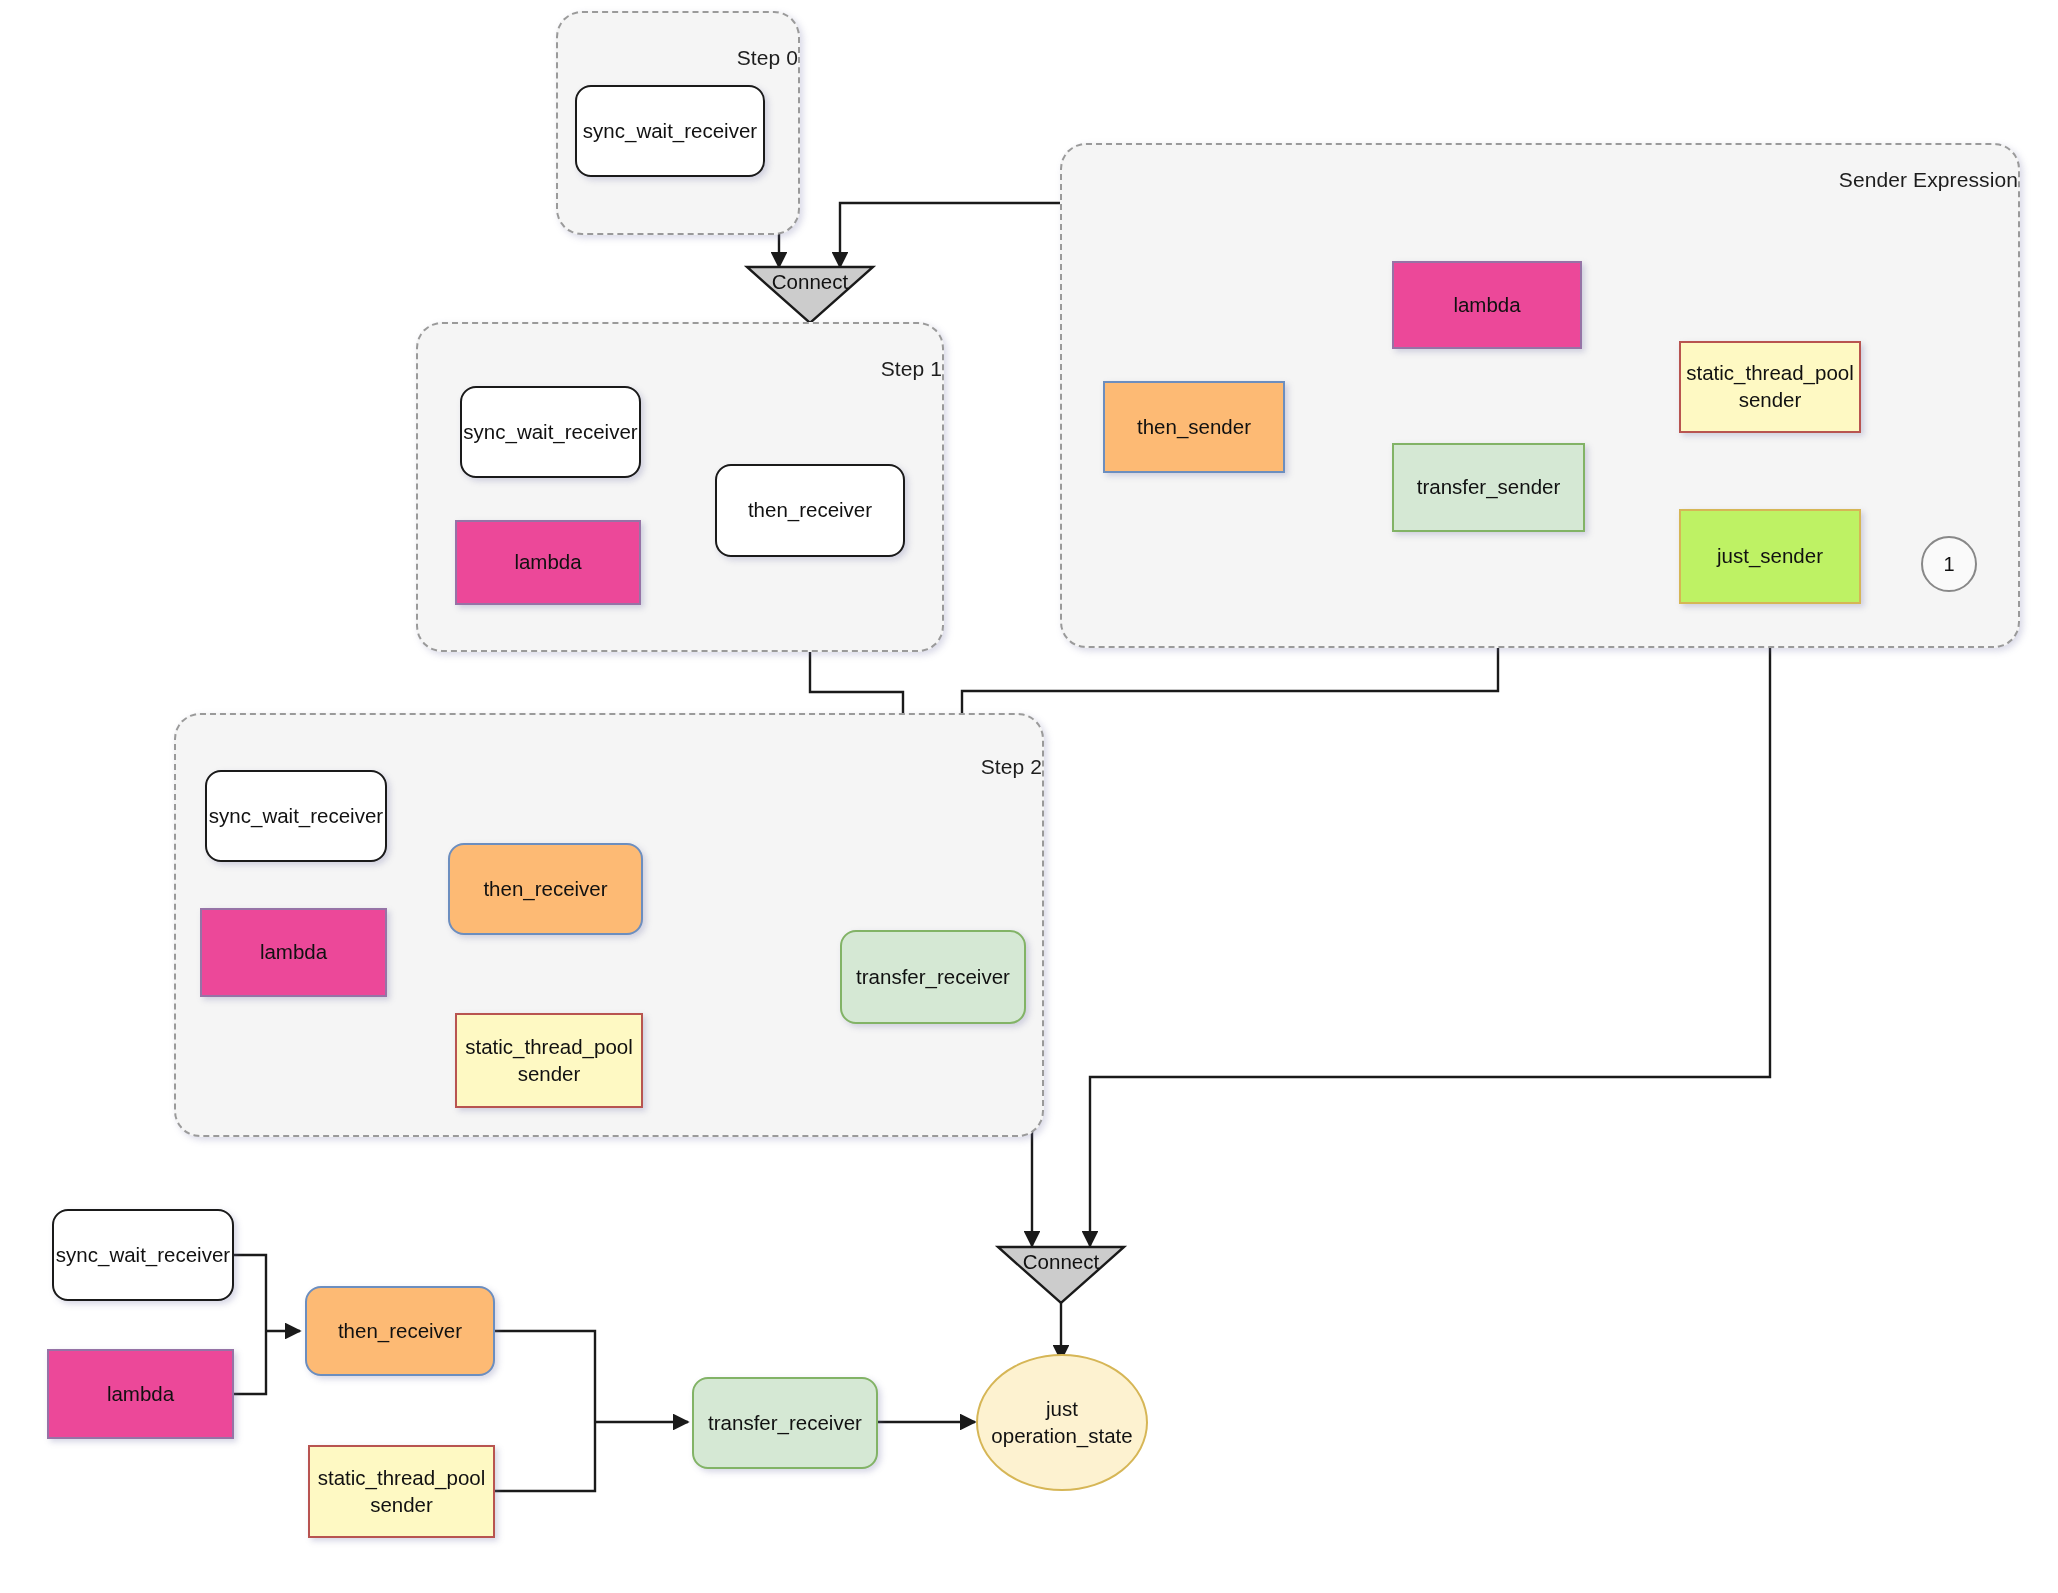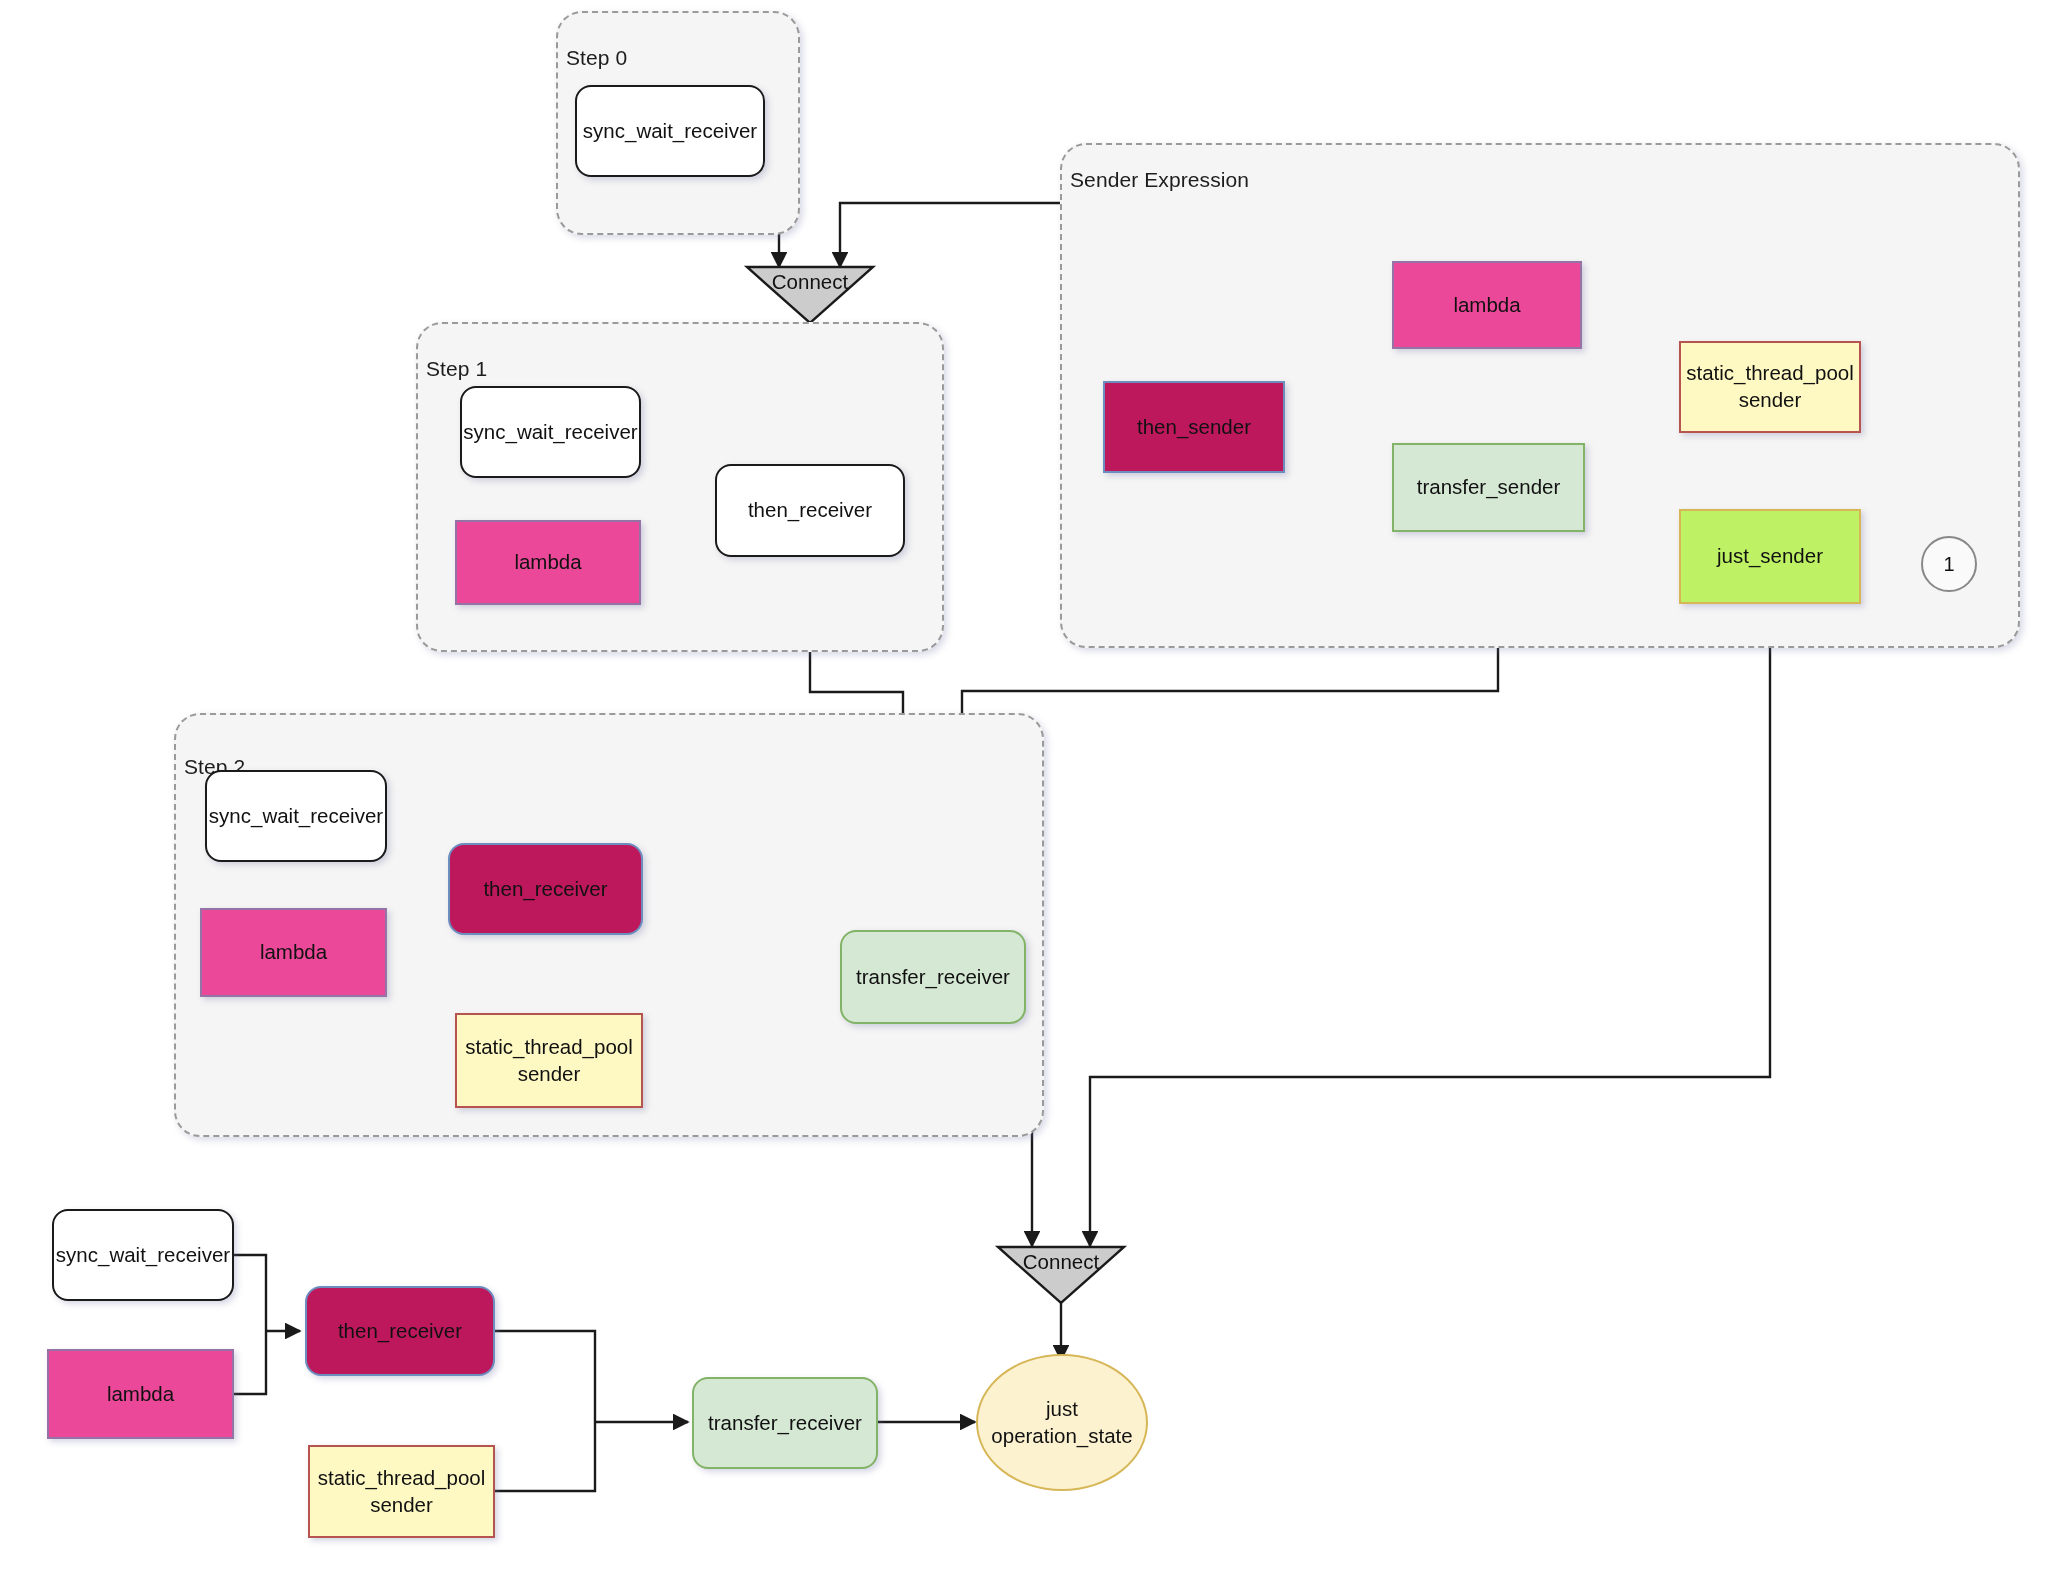--- a/index.html
+++ b/index.html
@@ -30,21 +30,21 @@
     background: #f5f5f5;
     border: 2px dashed #9a9a9a;
     border-radius: 26px;
     box-shadow: 3px 3px 7px rgba(120,120,170,0.28);
     box-sizing: border-box;
   }
   .group-title {
     position: absolute;
     left: 8px;
     right: 0;
-    text-align: left;
+    text-align: right;
     font-size: 21px;
     color: #1d1d1d;
     letter-spacing: 0.1px;
   }
   .node {
     position: absolute;
     box-sizing: border-box;
     display: flex;
     align-items: center;
     justify-content: center;
@@ -55,21 +55,21 @@
     box-shadow: 3px 3px 6px rgba(120,120,170,0.30);
     white-space: pre-line;
   }
   .rounded { border-radius: 16px; }
   .plain { border-radius: 0px; }
   .ellipse { border-radius: 50%; }
   .circle { border-radius: 50%; }
 
   .n-white  { background: #ffffff; border: 2px solid #1a1a1a; }
   .n-purple { background: #ec4899; border: 2px solid #9673a6; }
-  .n-blue   { background: #be185d; border: 2px solid #6c8ebf; }
+  .n-blue   { background: #fdba74; border: 2px solid #6c8ebf; }
   .n-green  { background: #d5e8d4; border: 2px solid #82b366; }
   .n-red    { background: #fef9c3; border: 2px solid #b85450; }
   .n-yellow { background: #bef264; border: 2px solid #d6b656; }
   .n-amber  { background: #fdf2d0; border: 2px solid #d6b656; }
   .n-circle { background: #fafafa; border: 2px solid #888888; font-size: 20px; }
 
   .connect {
     position: absolute;
     width: 126px;
     height: 56px;

